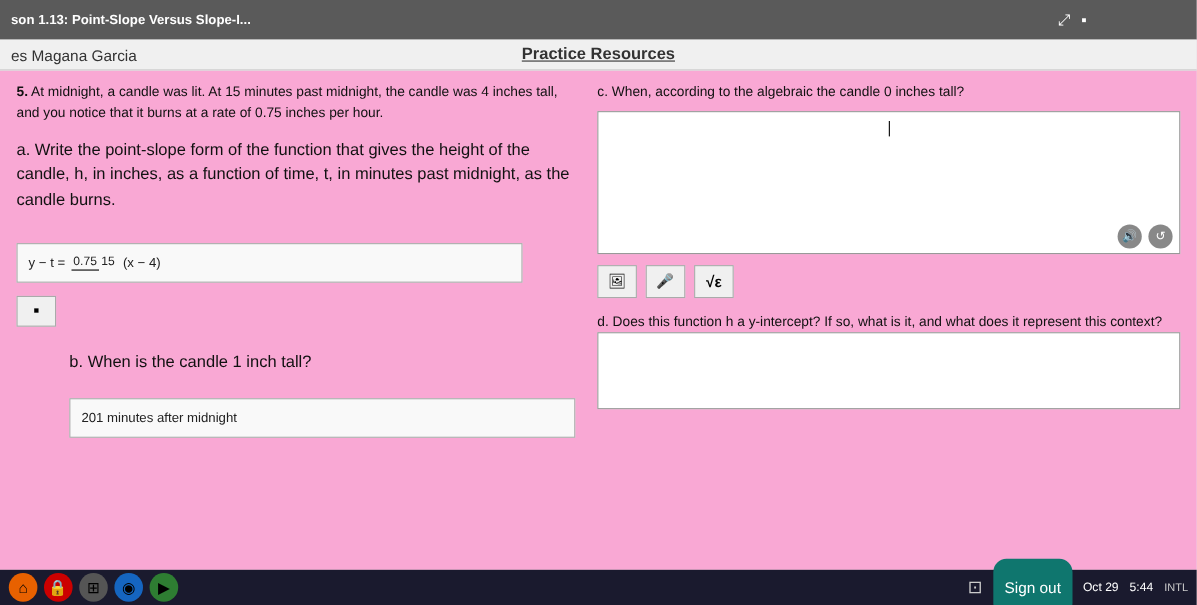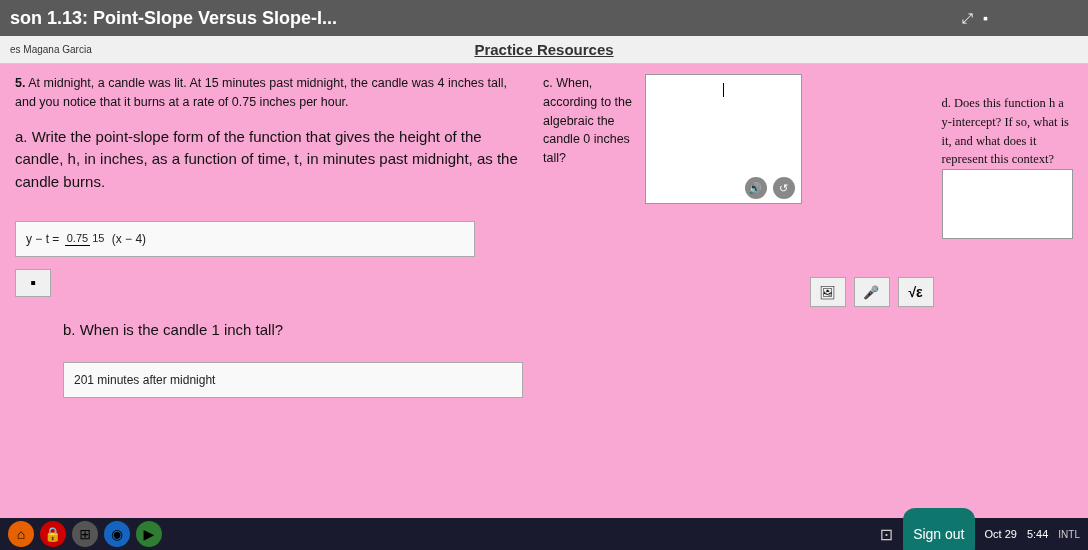--- a/index.html
+++ b/index.html
@@ -16,21 +16,21 @@
     .top-bar {
       background: #5a5a5a;
       height: 36px;
       display: flex;
       align-items: center;
       padding: 0 10px;
       position: relative;
     }
     .top-bar-title {
       color: white;
-      font-size: 18px;
+      font-size: 12px;
       font-weight: bold;
     }
     .top-bar-icons {
       position: absolute;
       right: 100px;
       display: flex;
       gap: 10px;
       align-items: center;
     }
     .top-bar-icon {
@@ -45,21 +45,21 @@
       height: 28px;
       display: flex;
       align-items: center;
       justify-content: center;
       border-bottom: 1px solid #ccc;
       position: relative;
     }
     .sub-header-name {
       position: absolute;
       left: 10px;
-      font-size: 10px;
+      font-size: 14px;
       color: #333;
     }
     .sub-header-title {
       font-size: 15px;
       font-weight: bold;
       color: #333;
       text-decoration: underline;
     }
 
     
@@ -137,20 +137,21 @@
 
     .part-b {
       margin-top: 8px;
       padding-left: 48px;
     }
 
     
     .right-col {
       flex: 1;
       display: flex;
+      flex-direction: column;
       gap: 8px;
     }
 
     .right-question {
       font-size: 12.5px;
       color: #111;
       line-height: 1.5;
     }
 
     .text-input-area {
@@ -192,22 +193,21 @@
       cursor: pointer;
       font-size: 13px;
     }
 
     .toolbar-btn.sqrt {
       font-size: 14px;
       font-weight: bold;
     }
 
     .part-d {
-      margin-top: 20px;
-      font-family: Liberation Serif, serif;
+      margin-top: 4px;
     }
 
     .text-input-area-d {
       border: 1px solid #999;
       background: white;
       height: 70px;
       width: 100%;
     }
 
     

